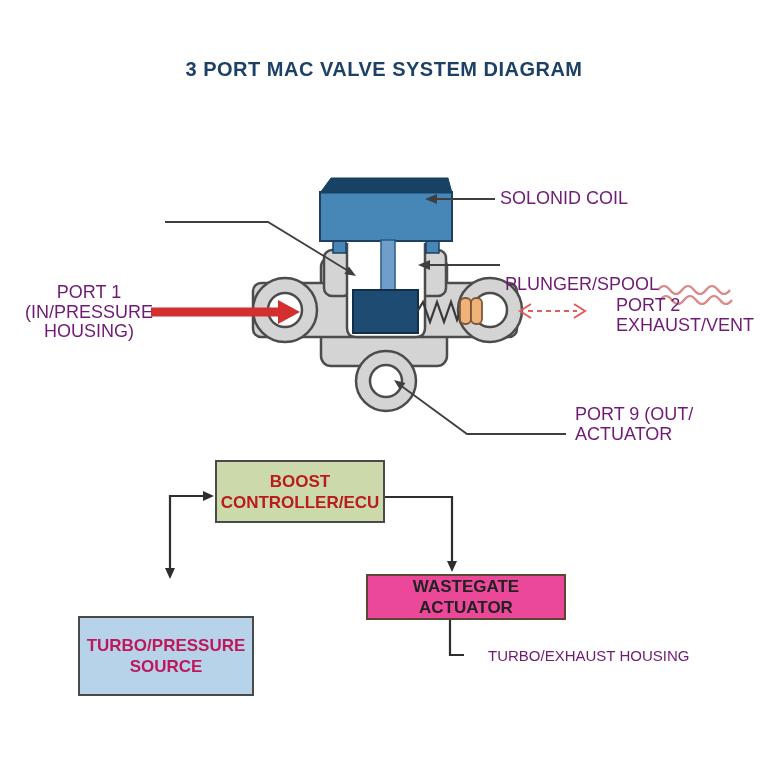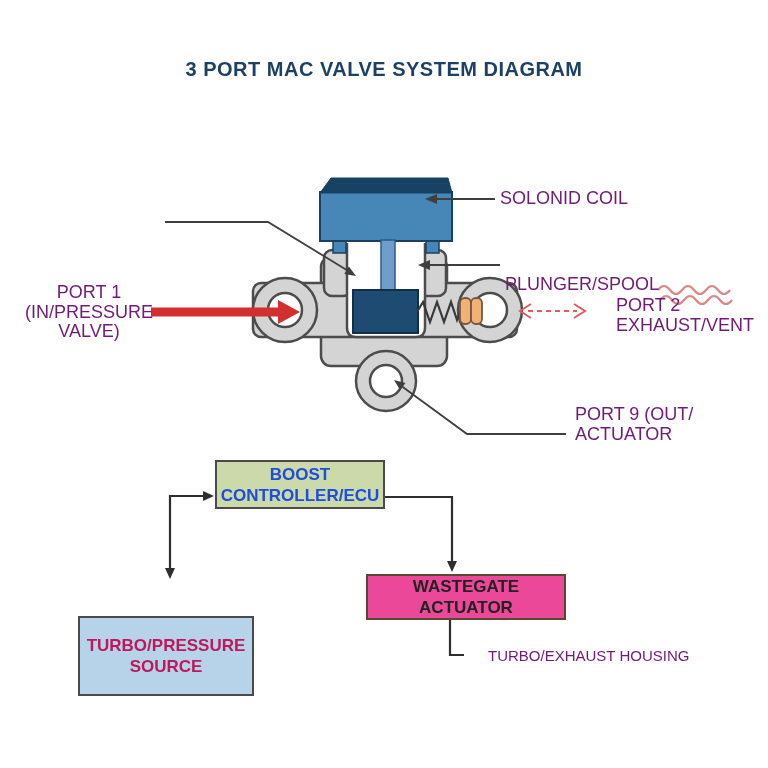--- a/index.html
+++ b/index.html
@@ -13,21 +13,21 @@
   }
   #title {
     position:absolute; left:0; top:58px; width:768px; text-align:center;
     font-size:20px; font-weight:bold; color:#1d4166; letter-spacing:0.5px;
   }
   .fc-box {
     position:absolute; box-sizing:border-box; border:2px solid #4a4a4a;
     display:flex; flex-direction:column; align-items:center; justify-content:center;
     text-align:center; font-weight:bold; font-size:17px; line-height:21px;
   }
-  #box-boost   { left:215px; top:460px; width:170px; height:49px; background:#cbd9ab; color:#1d4ed8; }
+  #box-boost   { left:215px; top:460px; width:170px; height:63px; background:#cbd9ab; color:#b91c1c; }
   #box-turbo   { left:78px;  top:616px; width:176px; height:80px; background:#b6d3e9; color:#be185d; }
   #box-wastegate { left:366px; top:574px; width:200px; height:46px; background:#ec4899; color:#222222; border-color:#5a4632; }
   #lbl-port1 { left:8px; top:283px; width:162px; text-align:center; white-space:normal; }
   #lbl-solenoid { left:500px; top:189px; }
   #lbl-plunger  { left:505px; top:255px;margin-top:20px; }
   #lbl-port2-exhaust { left:598px; top:296px;margin-left:18px; }
   #lbl-port2-out { left:575px; top:404px; line-height:20px; }
   #lbl-turbo-housing { left:488px; top:646px; font-size:15px; }
   svg { position:absolute; left:0; top:0; }
 </style>
@@ -125,21 +125,21 @@
   </svg>
 
   <div id="title">3 PORT MAC VALVE SYSTEM DIAGRAM</div>
 
   <div class="lbl" id="lbl-solenoid">SOLONID COIL</div>
   <div class="lbl" id="lbl-plunger">PLUNGER/SPOOL</div>
 
   <div class="lbl" id="lbl-port1">
     <div>PORT 1</div>
     <div>(IN/PRESSURE</div>
-    <div>VALVE)</div>
+    <div>HOUSING)</div>
   </div>
 
   <div class="lbl" id="lbl-port2-exhaust">
     <div>PORT 2</div>
     <div>EXHAUST/VENT</div>
   </div>
 
   <div class="lbl" id="lbl-port2-out">
     <div>PORT 9 (OUT/</div>
     <div>ACTUATOR</div>

